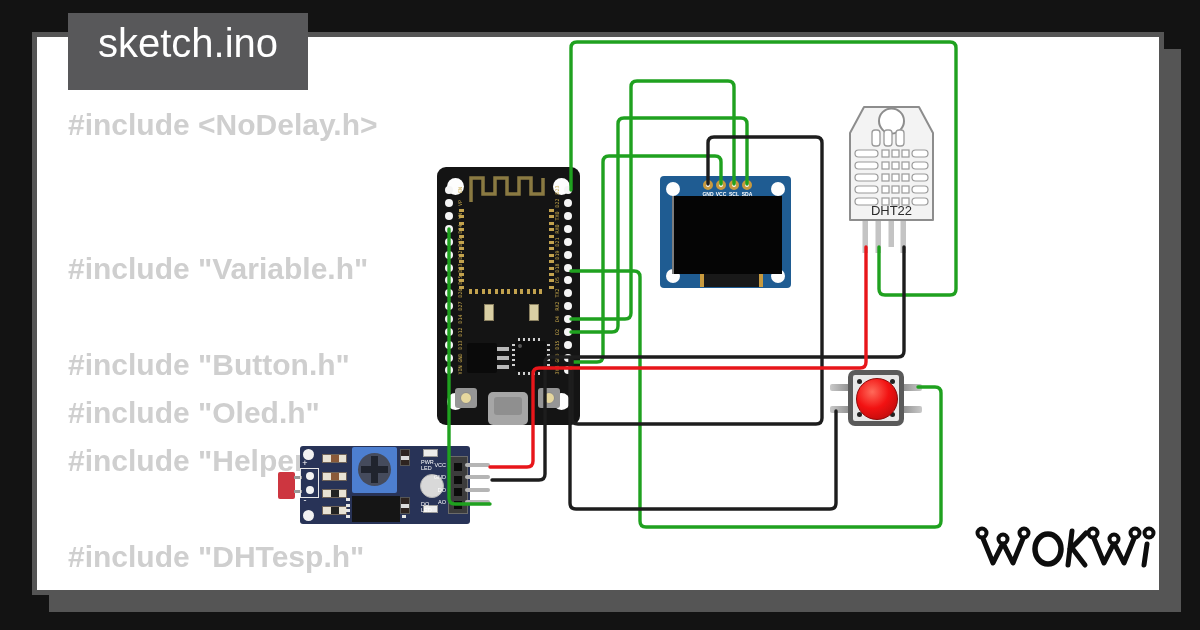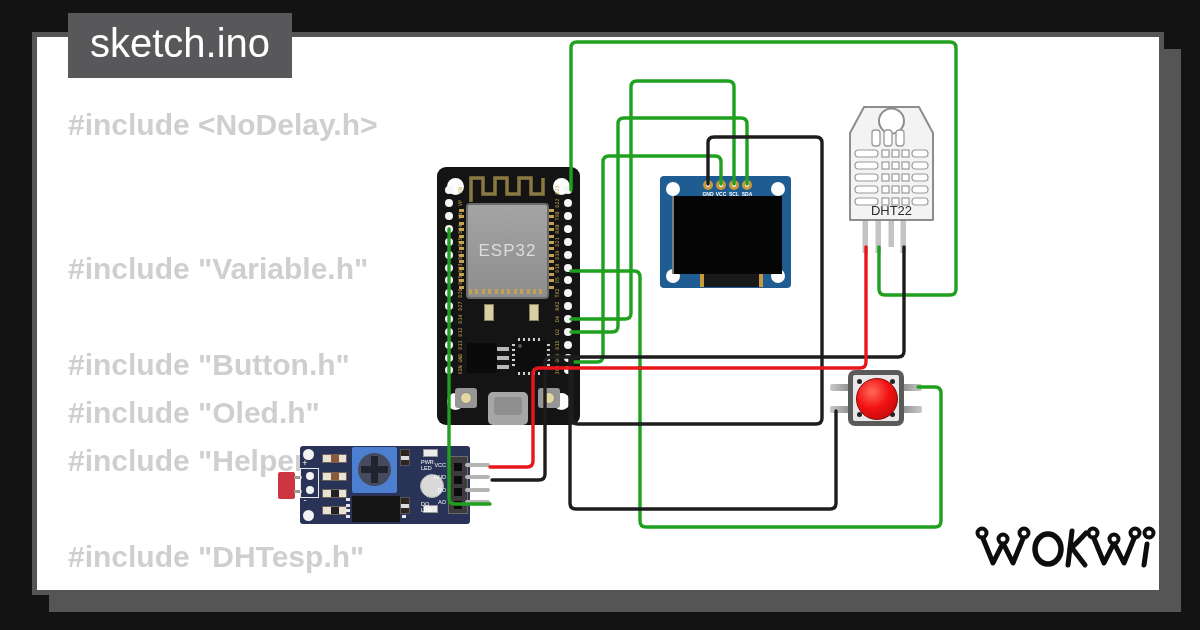--- a/index.html
+++ b/index.html
@@ -5,22 +5,22 @@
   html,body{margin:0;padding:0;}
   body{width:1200px;height:630px;overflow:hidden;position:relative;
        background:#131313;font-family:"Liberation Sans",sans-serif;}
   .abs{position:absolute;}
 
   
   #canvas{left:32px;top:32px;width:1132px;height:563px;background:#ffffff;
           border:5px solid #555;box-sizing:border-box;box-shadow:17px 17px 0 0 #555;}
 
   
-  #title-box{left:68px;top:13px;height:65px;background:#58585a;color:#fff;
-             font-size:40px;line-height:60px;padding:0 22px;}
+  #title-box{left:68px;top:13px;height:77px;background:#58585a;color:#fff;
+             font-size:40px;line-height:60px;padding:0 30px;}
 
   
   #code{left:68px;top:101px;color:#cfcfcf;font-size:30px;}
   #code .code-line{height:48px;line-height:48px;white-space:pre;font-weight:bold;}
 
   
   #esp32{left:437px;top:167px;width:143px;height:258px;background:#141414;border-radius:9px;}
   .big-hole{position:absolute;width:17px;height:17px;border-radius:50%;background:#fdfdfd;}
   .esp-hole{position:absolute;width:8px;height:8px;border-radius:50%;background:#f5f5f5;}
   .esp-pin-lbl{position:absolute;width:22px;height:8px;line-height:8px;font-size:5px;
@@ -120,23 +120,20 @@
 </div>
 
 <div id="esp32" class="abs">
   <div class="big-hole" style="left:10px;top:11px;"></div>
   <div class="big-hole" style="left:116px;top:11px;"></div>
   <div class="big-hole" style="left:10px;top:226px;"></div>
   <div class="big-hole" style="left:116px;top:226px;"></div>
   <svg class="abs" style="left:28px;top:3px;" width="85" height="34">
     <path d="M6,32 V8 H18 V24 H30 V8 H42 V24 H54 V8 H66 V24 H78 V8" fill="none" stroke="#8a7a42" stroke-width="3.5"></path>
   </svg>
-  <div id="esp-shield" class="abs">
-    <span>ESP32</span>
-  </div>
   <div class="pad-v" style="left:22px;top:42px;"></div>
   <div class="pad-v" style="left:112px;top:42px;"></div>
   <div class="pad-h" style="left:32px;top:122px;"></div>
   <div class="cap" style="left:47px;top:137px;"></div>
   <div class="cap" style="left:92px;top:137px;"></div>
   <div id="esp-reg" class="abs"></div>
   <div class="reg-leg" style="top:180px;"></div>
   <div class="reg-leg" style="top:189px;"></div>
   <div class="reg-leg" style="top:198px;"></div>
   <div class="chip-pins-v" style="left:75px;"></div>

